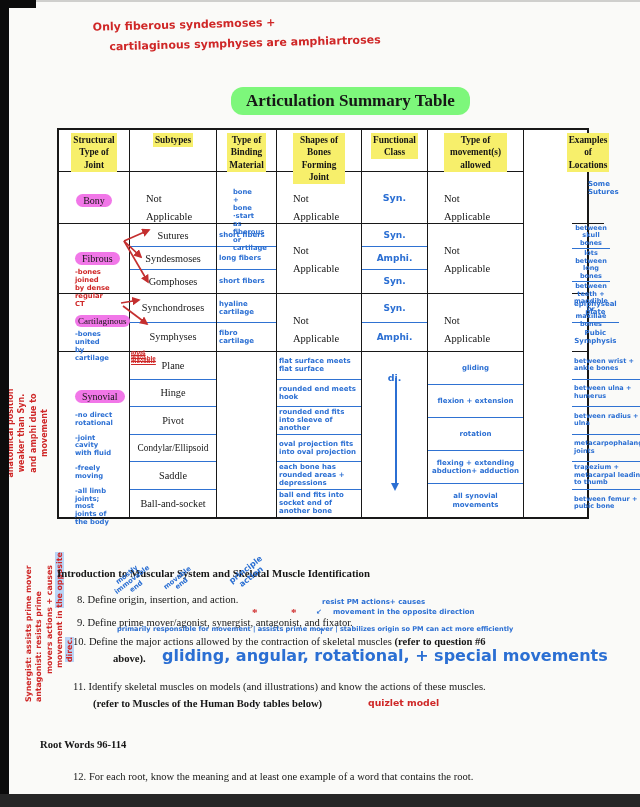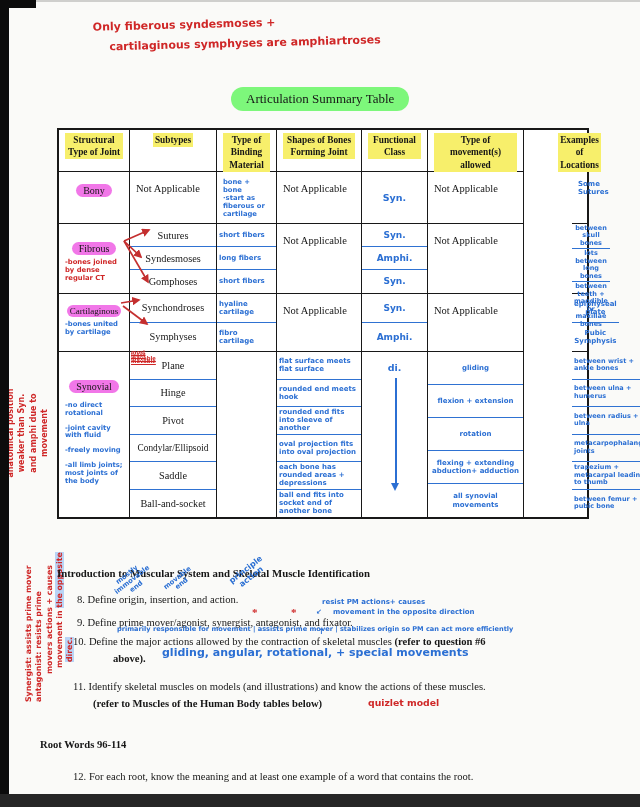--- a/index.html
+++ b/index.html
@@ -14,28 +14,28 @@
 
   .hand { font-family:"DejaVu Sans",sans-serif; font-weight:600; }
   .blue { color:#2b6fd3; }
   .redc { color:#cf2727; }
 
   .topnote { position:absolute; left:93px; top:14px; font-size:11px; line-height:1.85;
              transform:rotate(-1.5deg); }
   .topnote .l2 { margin-left:16px; }
 
   .title-pill { position:absolute; left:231px; top:87px; background:#7df77b; border-radius:12px;
-                padding:4px 15px; font-weight:normal; font-size:13px; }
+                padding:4px 15px; font-weight:bold; font-size:17px; }
 
   
   .atable { position:absolute; left:57px; top:128px; background:#ffffff;
             display:grid; grid-template-columns:71px 87px 60px 85px 66px 96px 63px;
             grid-template-rows:42px 52px 70px 58px 165px; border:2px solid #181818; }
   .cell { position:relative; border-right:1.6px solid #181818; border-bottom:1.6px solid #181818;
-          box-sizing:border-box; padding:6px; overflow:visible; }
+          box-sizing:border-box; padding:16px; overflow:visible; }
   .lastcol { border-right:none !important;margin-left:48px; }
   .lastrow { border-bottom:none !important; }
 
   .head { display:flex; align-items:flex-start; justify-content:center; text-align:center;
           font-weight:bold; font-size:9.3px; line-height:1.35; padding-top:3px; }
   .hl-y { background:#f7ef6b; padding:0.5px 2px; box-decoration-break:clone; -webkit-box-decoration-break:clone; }
   .hl-p { background:#f177e8; border-radius:8px; padding:1px 7px; font-size:10px; white-space:nowrap; }
   .pillwrap { text-align:center; margin-top:2px; }
 
   .na { font-size:10.5px; }
@@ -303,21 +303,21 @@
   <div class="star" style="left:252px;top:606px">*</div>
   <div class="star" style="left:291px;top:606px">*</div>
 
   <div class="btxt" style="left:77px;top:617px">9. Define prime mover/agonist, synergist, antagonist, and fixator.</div>
   <div class="ann hand blue" style="left:318px;top:627px;font-size:8px">↑</div>
 
   <div class="ann hand blue" style="left:117px;top:626px;font-size:6.6px">primarily responsible for movement | assists prime mover | stabilizes origin so PM can act more efficiently</div>
 
   <div class="btxt" style="left:73px;top:636px"><span>10. Define the major actions allowed by the contraction of skeletal muscles </span><span class="bold">(refer to question #6</span></div>
   <div class="btxt bold" style="left:113px;top:653px">above).</div>
-  <div class="ann hand blue" style="left:162px;top:646px;font-size:11px">gliding, angular, rotational, + special movements</div>
+  <div class="ann hand blue" style="left:162px;top:646px;font-size:16px">gliding, angular, rotational, + special movements</div>
 
   <div class="btxt" style="left:73px;top:681px">11. Identify skeletal muscles on models (and illustrations) and know the actions of these muscles.</div>
   <div class="btxt bold" style="left:93px;top:698px">(refer to Muscles of the Human Body tables below)</div>
   <div class="ann hand redc" style="left:368px;top:697px;font-size:9.3px">quizlet model</div>
 
   <div class="btxt bold" style="left:40px;top:739px">Root Words 96-114</div>
   <div class="btxt" style="left:73px;top:771px">12. For each root, know the meaning and at least one example of a word that contains the root.</div>
 
   <div class="edge-left"></div>
   <div class="edge-corner"></div>

